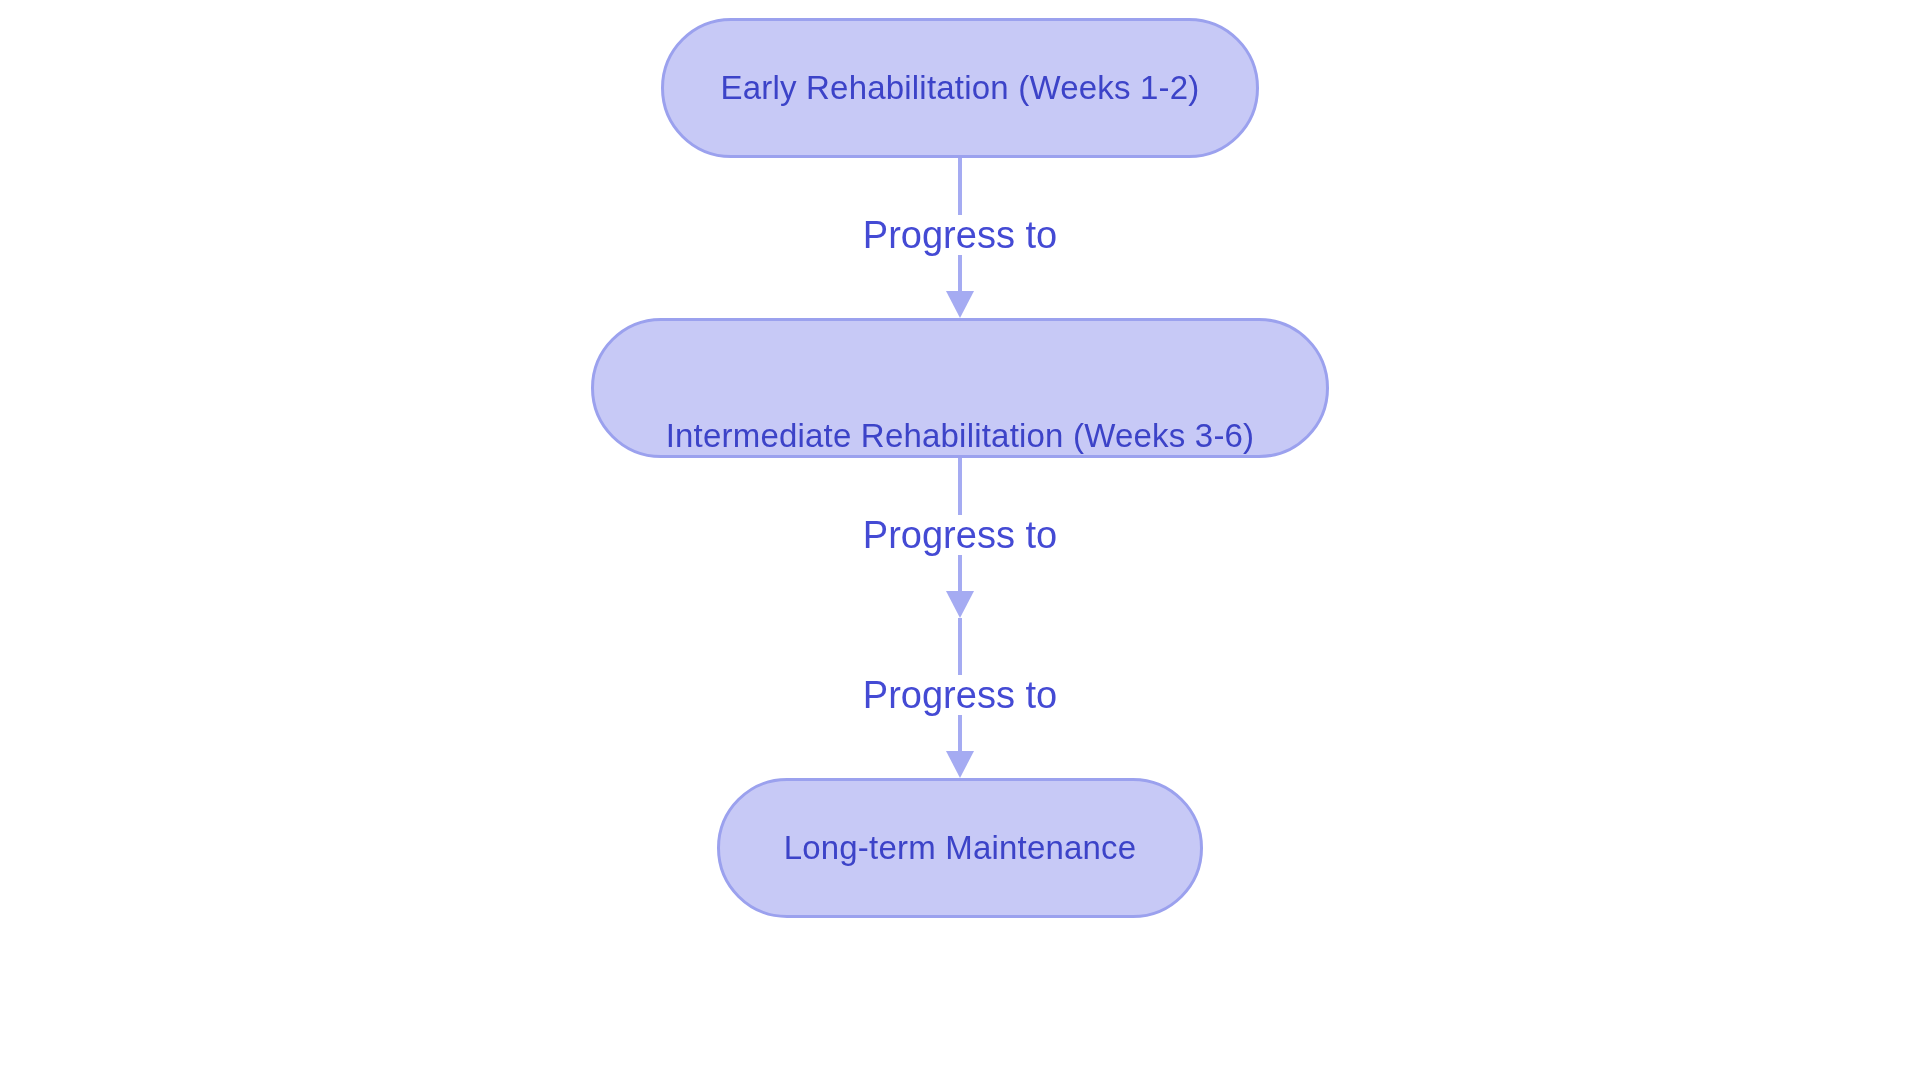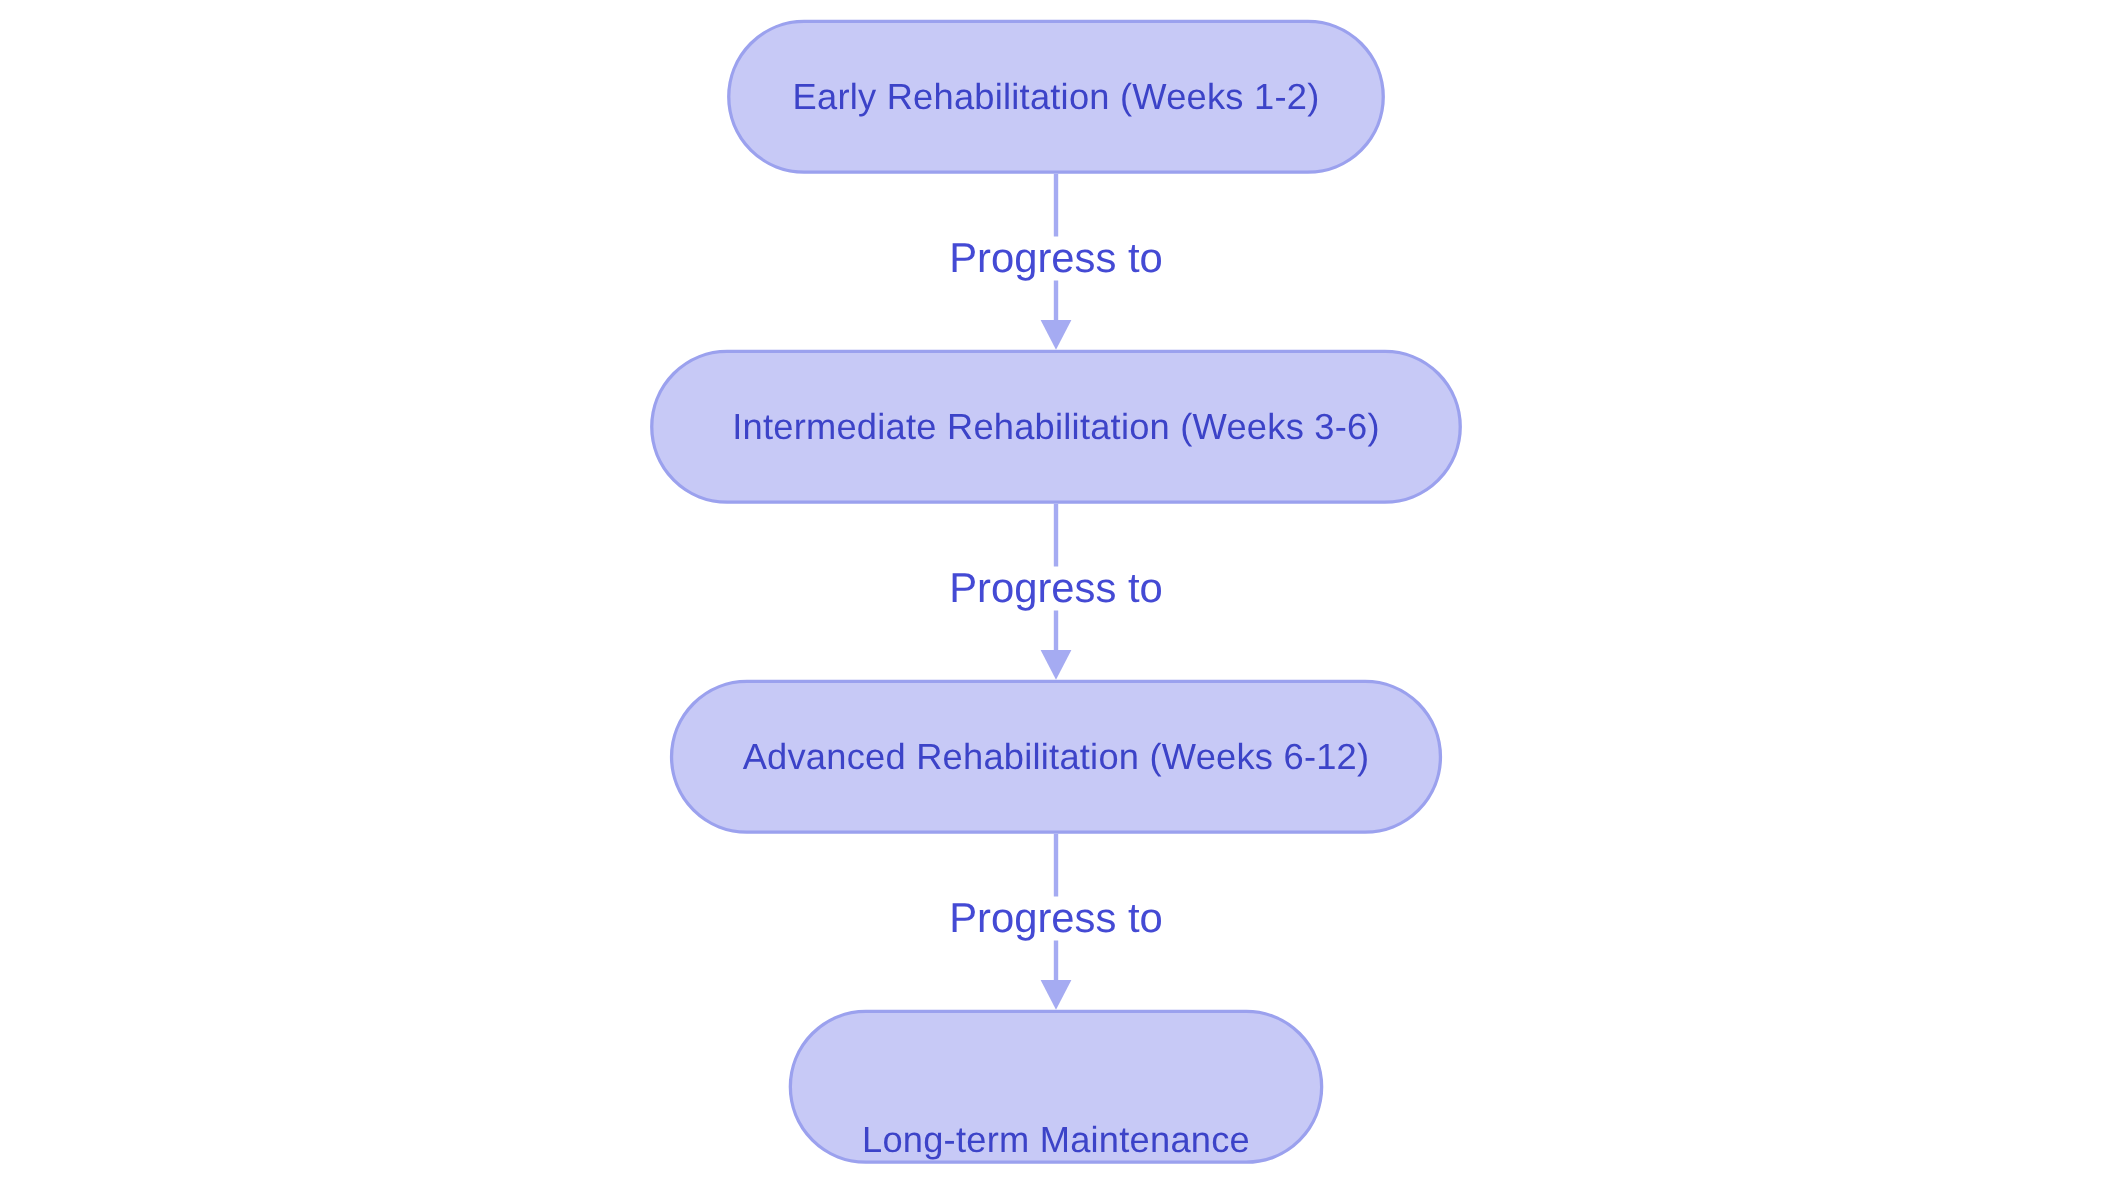--- a/index.html
+++ b/index.html
@@ -42,23 +42,23 @@
     justify-content: center;
     flex: 0 0 auto;
   }
   .node-label {
     color: var(--node-text);
     font-size: 33px;
     letter-spacing: 0.2px;
     white-space: nowrap;
   }
   .node-1 { width: 598px; }
-  .node-2 { width: 738px; }
+  .node-2 { width: 738px; align-items: flex-end; }
   .node-3 { width: 702px; }
-  .node-4 { width: 486px; align-items: flex-end; }
+  .node-4 { width: 486px; }
   .connector {
     height: 160px;
     flex: 0 0 auto;
     display: flex;
     flex-direction: column;
     align-items: center;
   }
   .edge-line {
     width: 4px;
     background: var(--arrow);
@@ -104,23 +104,20 @@
       <span class="node-label">Intermediate Rehabilitation (Weeks 3-6)</span>
     </div>
 
     <div class="connector">
       <div class="edge-line seg1"></div>
       <div class="edge-label">Progress to</div>
       <div class="edge-line seg2"></div>
       <div class="arrowhead"></div>
     </div>
 
-    <div class="node node-3">
-      <span class="node-label">Advanced Rehabilitation (Weeks 6-12)</span>
-    </div>
 
     <div class="connector">
       <div class="edge-line seg1"></div>
       <div class="edge-label">Progress to</div>
       <div class="edge-line seg2"></div>
       <div class="arrowhead"></div>
     </div>
 
     <div class="node node-4">
       <span class="node-label">Long-term Maintenance</span>

